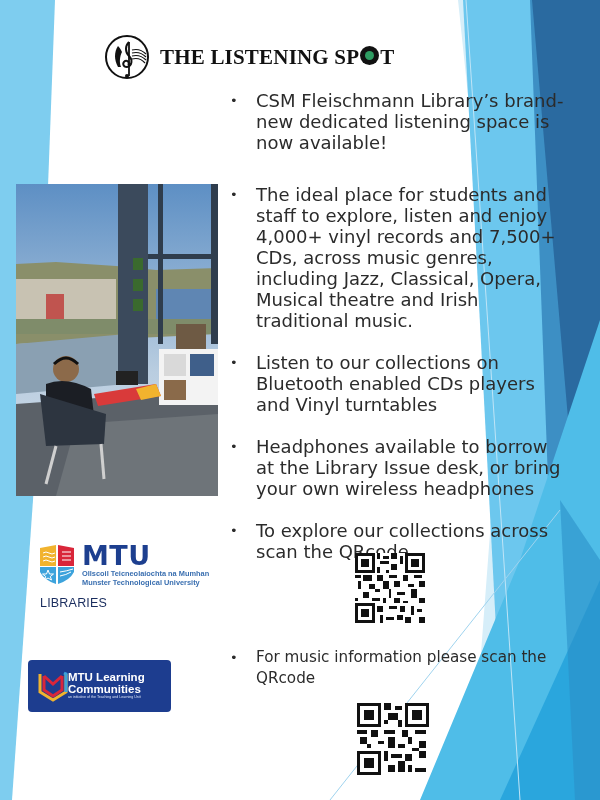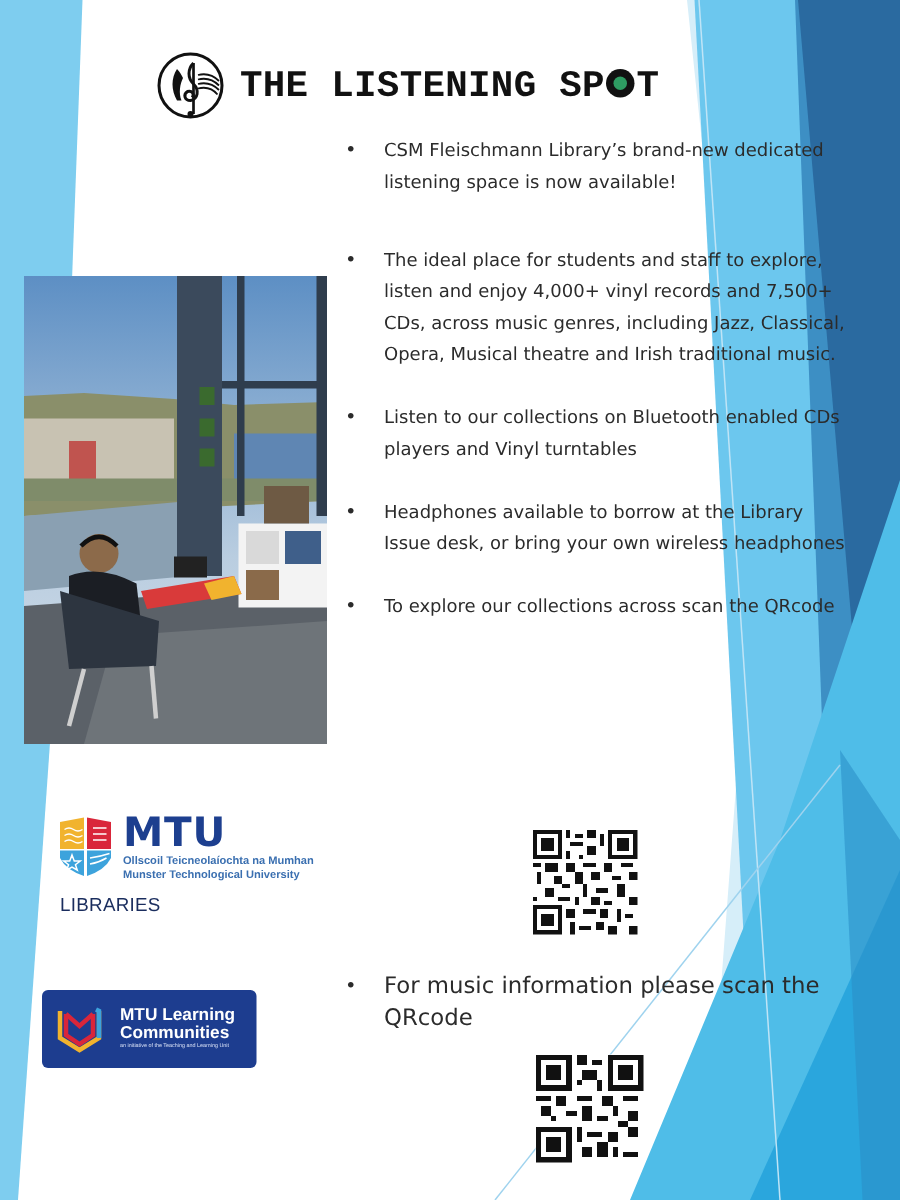--- a/index.html
+++ b/index.html
@@ -10,37 +10,37 @@
   }
   .bg-layer { position: absolute; inset: 0; pointer-events: none; }
   .bg-layer svg { width: 600px; height: 800px; display: block; }
 
   .header {
     position: absolute; left: 104px; top: 31px; height: 52px;
     display: flex; align-items: center; gap: 10px;
   }
   .logo-mark { width: 46px; height: 46px; }
   .brand-title {
-    font-family: Liberation Mono, monospace; font-weight: bold;
-    font-size: 25px; letter-spacing: 0.2px; color: #111;
+    font-family: Liberation Serif, serif; font-weight: bold;
+    font-size: 21px; letter-spacing: 0.2px; color: #111;
     white-space: nowrap;
   }
   .brand-title .disc {
     display: inline-block; width: 19px; height: 19px; border-radius: 50%;
     background: #111; position: relative; vertical-align: -1px; margin: 0 1px;
   }
   .brand-title .disc::after {
     content: ""; position: absolute; left: 5px; top: 5px; width: 9px; height: 9px;
     border-radius: 50%; background: #2e9c62;
   }
 
   .bullets {
     position: absolute; left: 230px; top: 90px; width: 340px;
     list-style: none; margin: 0; padding: 0;
-    font-family: "DejaVu Sans", sans-serif; font-size: 12px; line-height: 21px;
+    font-family: "DejaVu Sans", sans-serif; font-size: 18px; line-height: 21px;
     color: #2b2b2b;
   }
   .bullets li { position: relative; padding-left: 26px; margin-bottom: 21px; }
   .bullets li::before {
     content: "•"; position: absolute; left: 0; top: 0; font-size: 13px;
   }
   .bullets li.b1 { margin-bottom: 31px; }
   .bullets li.b2 { margin-bottom: 21px; }
   .bullets li.b5 { margin-bottom: 0; }
 
@@ -78,21 +78,21 @@
   }
   .libraries {
     position: absolute; left: 40px; top: 596px;
     font-family: "Liberation Sans", sans-serif; font-weight: normal; font-size: 12.5px;
     color: #1a2d5e; letter-spacing: 0.2px;
   }
 
   .lc-badge {
     position: absolute; left: 28px; top: 660px; width: 143px; height: 52px;
     background: #1d3d8f; border-radius: 4px; display: flex; align-items: center;
-    gap: 12px; padding-left: 10px; box-sizing: border-box;
+    gap: 0; padding-left: 10px; box-sizing: border-box;
   }
   .lc-icon { width: 30px; height: 32px; }
   .lc-text { display: flex; flex-direction: column; }
   .lc-title {
     font-family: "Liberation Sans", sans-serif; font-weight: bold; font-size: 11.5px;
     line-height: 11.5px; color: #ffffff;
   }
   .lc-tag {
     font-family: "Liberation Sans", sans-serif; font-size: 3.6px; color: #d7e0f5;
     line-height: 5px; white-space: nowrap;

